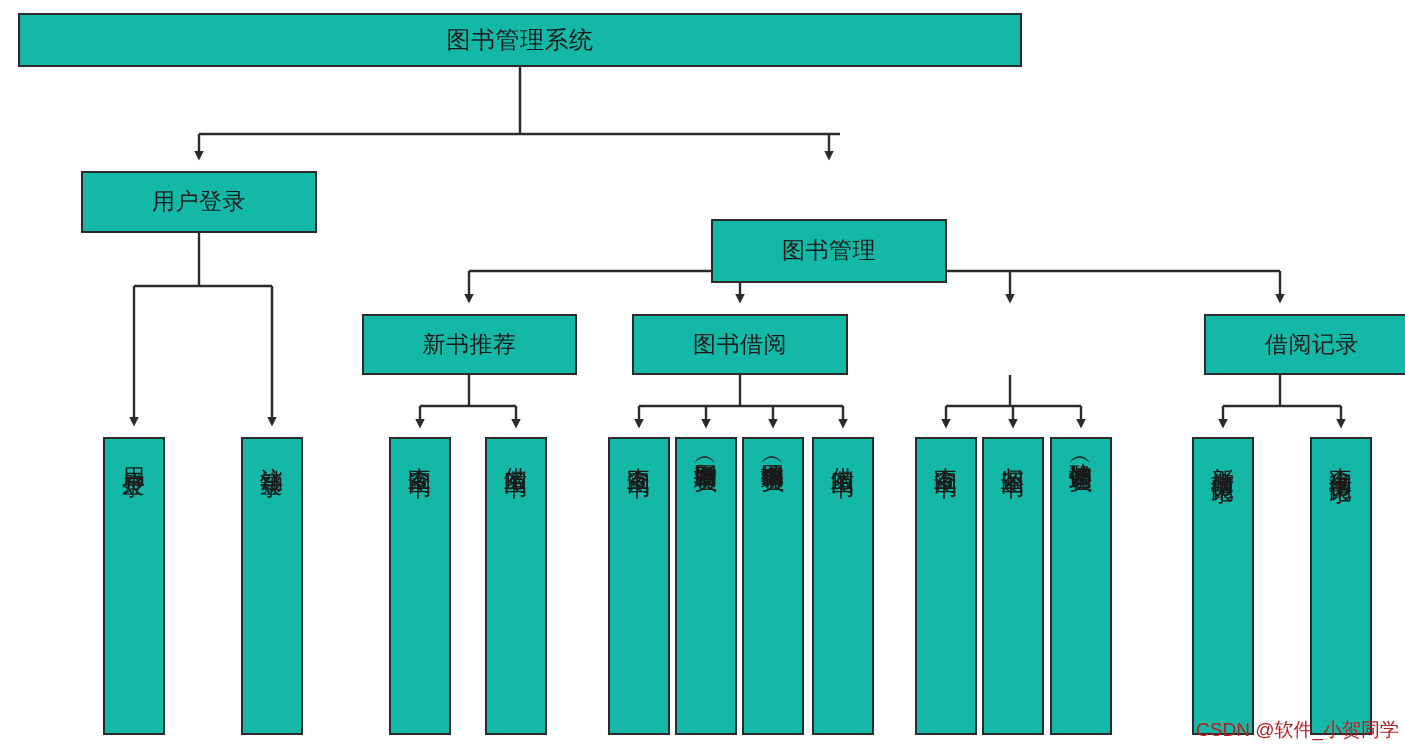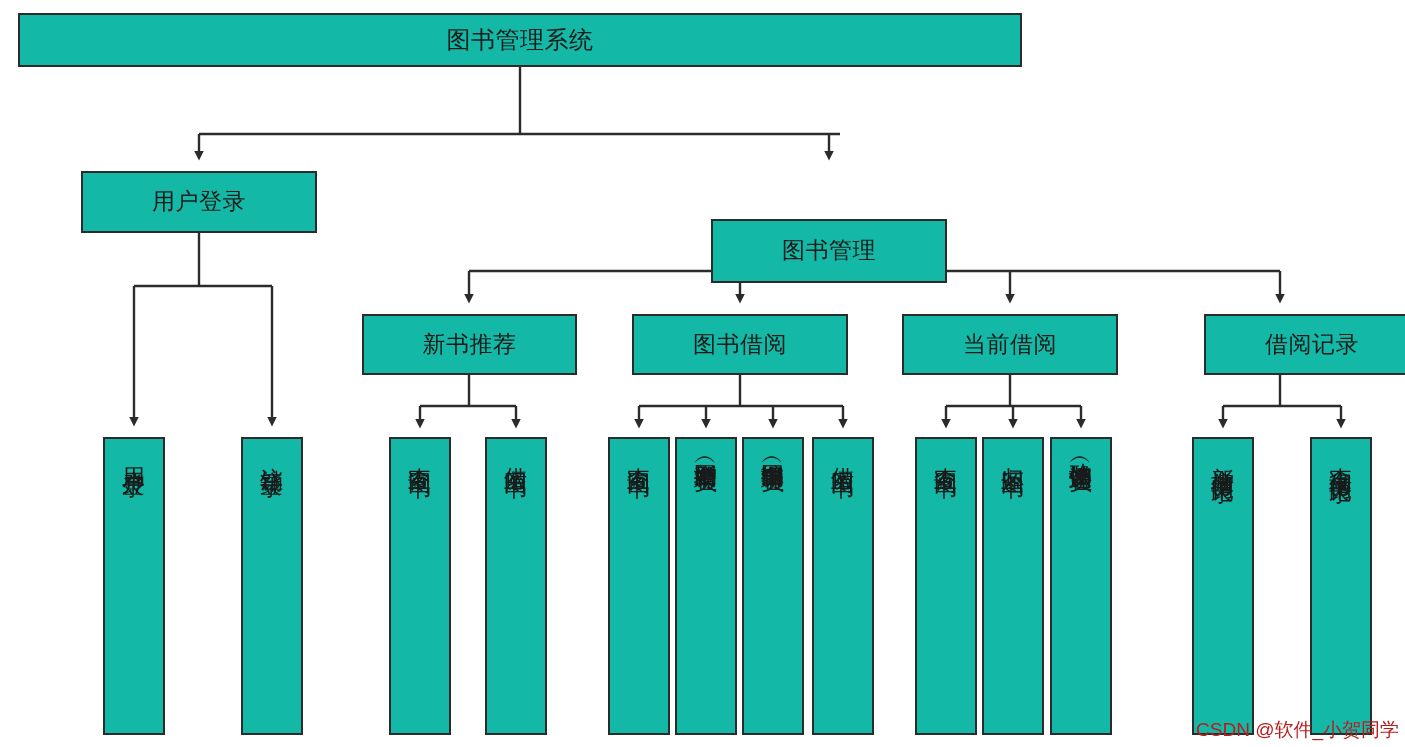--- a/index.html
+++ b/index.html
@@ -139,23 +139,20 @@
   <div class="node horizontal" style="left:711px; top:171px; width:236px; height:64px;margin-top:48px;">
     <span class="node-label">图书管理</span>
   </div>
 
   <div class="node horizontal" style="left:362px; top:314px; width:215px; height:61px;">
     <span class="node-label">新书推荐</span>
   </div>
   <div class="node horizontal" style="left:632px; top:314px; width:216px; height:61px;">
     <span class="node-label">图书借阅</span>
   </div>
-  <div class="node horizontal" style="left:902px; top:314px; width:216px; height:61px;">
-    <span class="node-label">当前借阅</span>
-  </div>
   <div class="node horizontal" style="left:1204px; top:314px; width:216px; height:61px;">
     <span class="node-label">借阅记录</span>
   </div>
 
   <div class="node vertical" style="left:103px; top:437px; width:62px; height:298px;">
     <span class="node-label">用户登录</span>
   </div>
   <div class="node vertical" style="left:241px; top:437px; width:62px; height:298px;">
     <span class="node-label">注销登录</span>
   </div>

